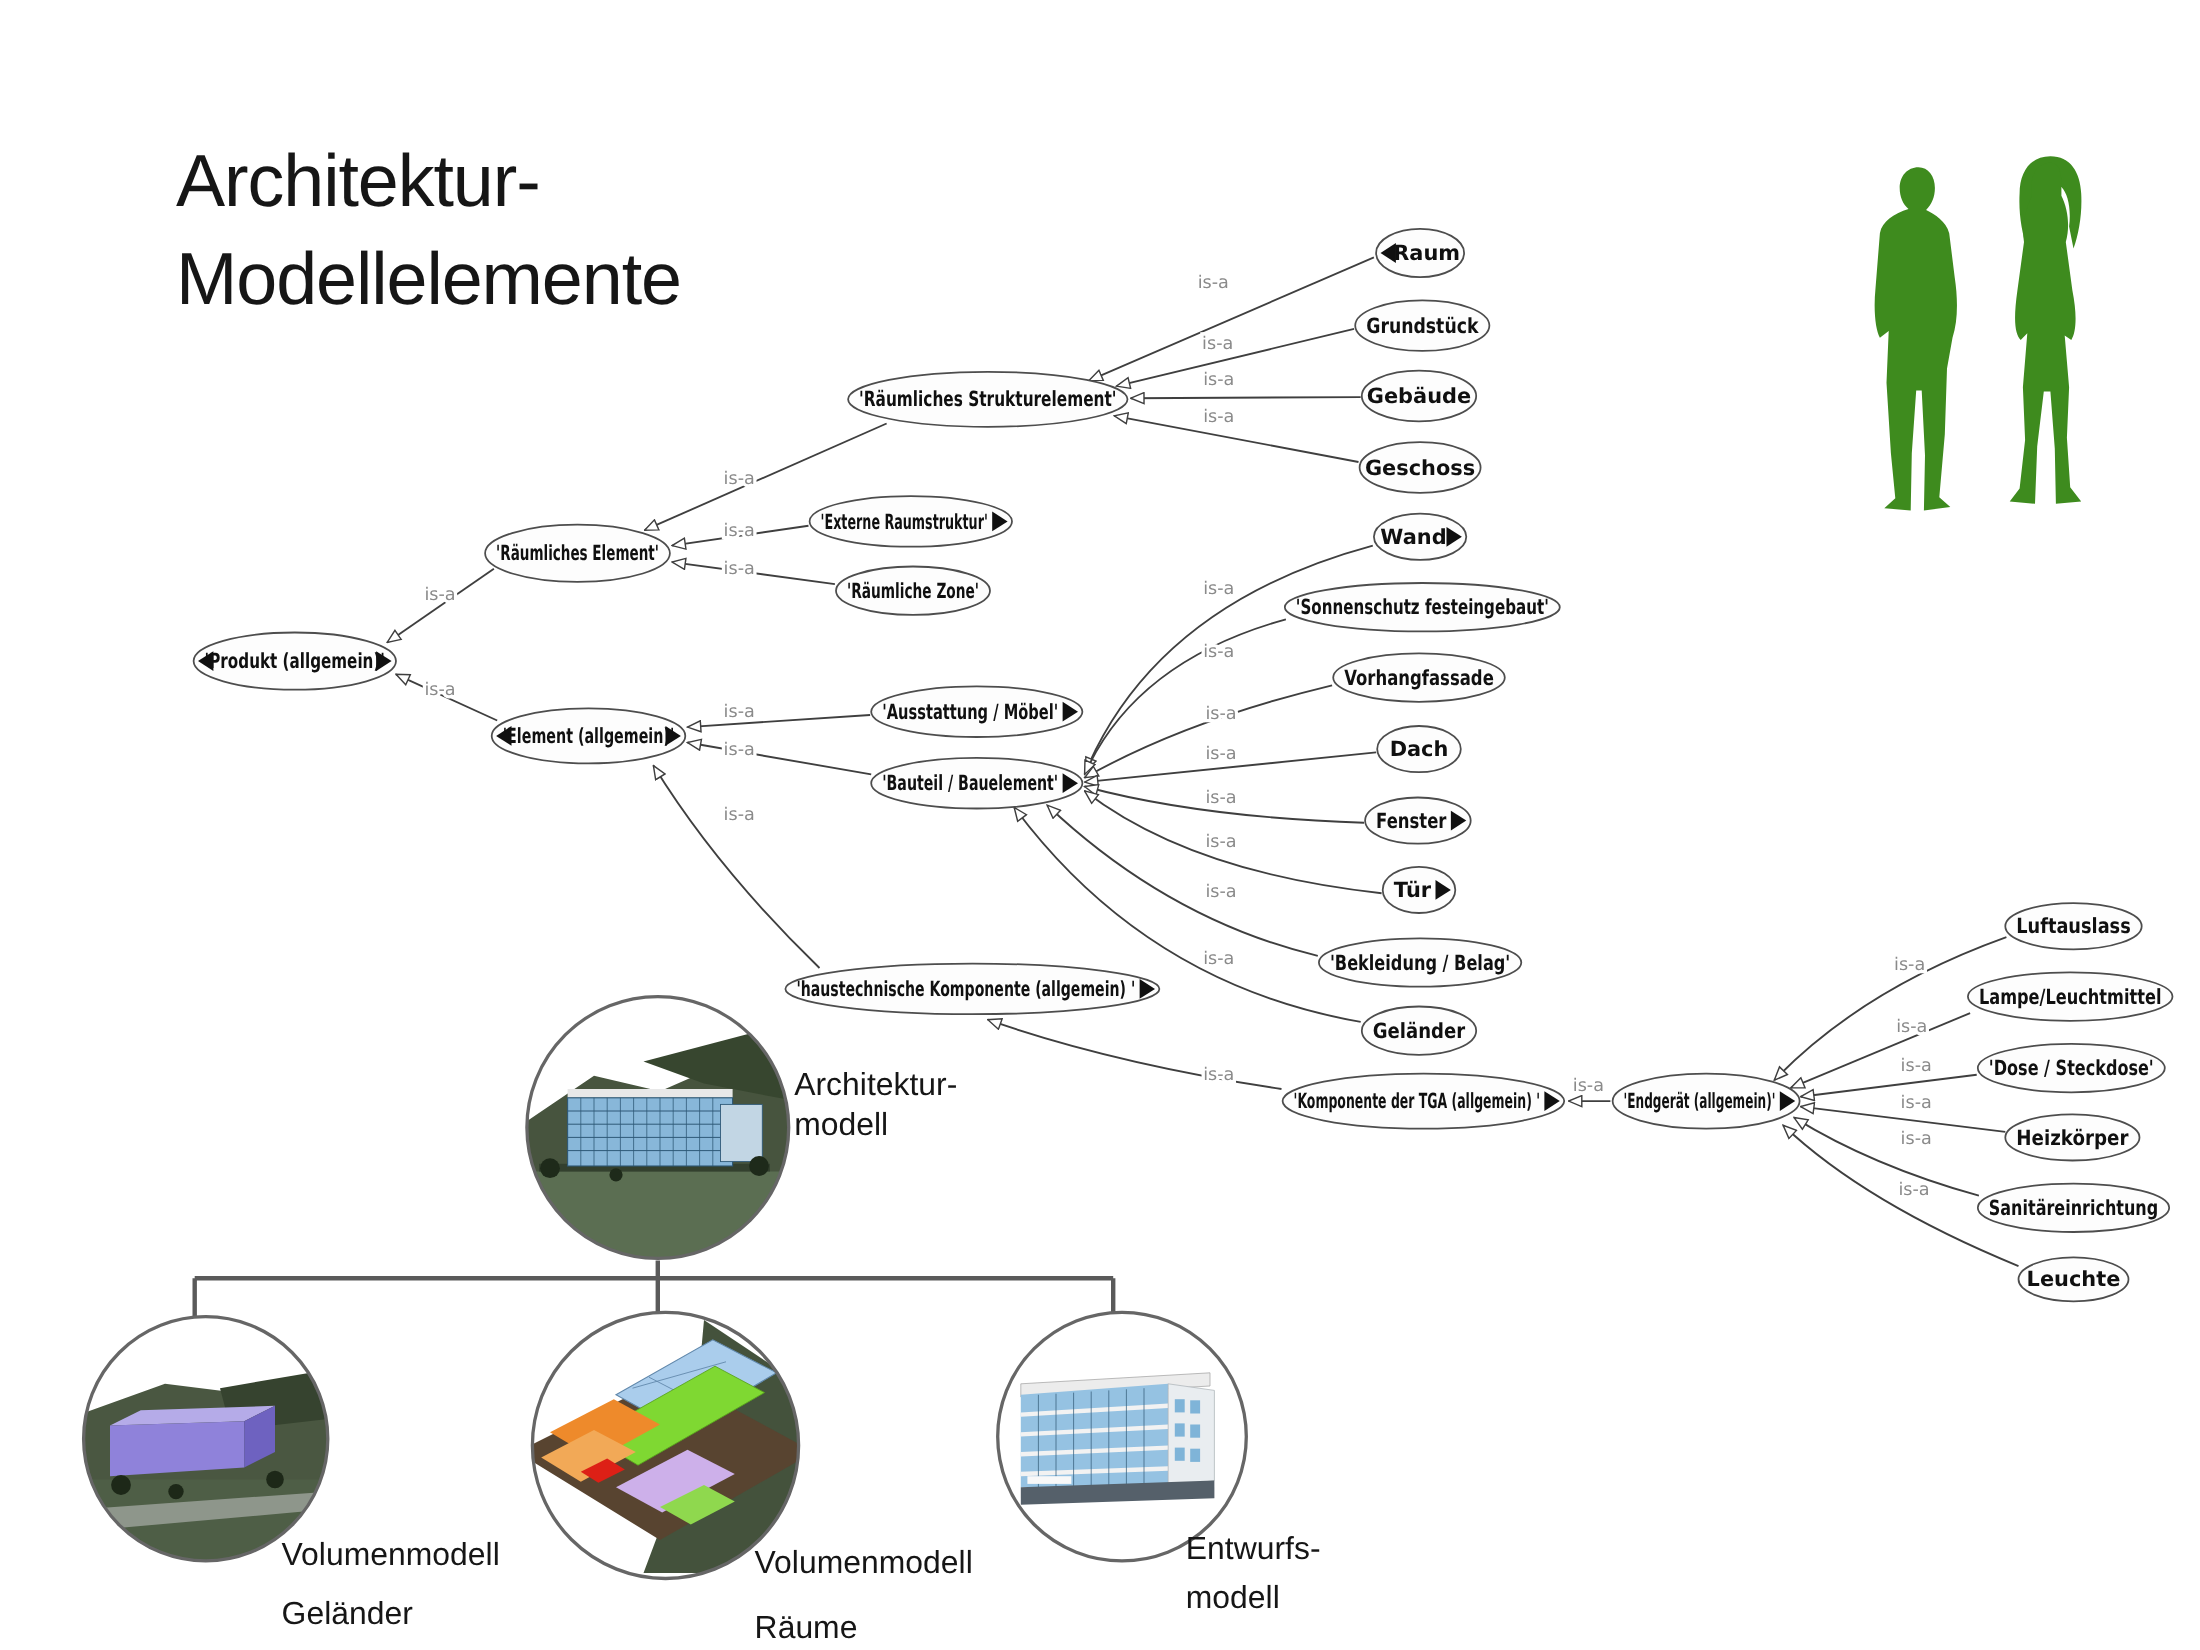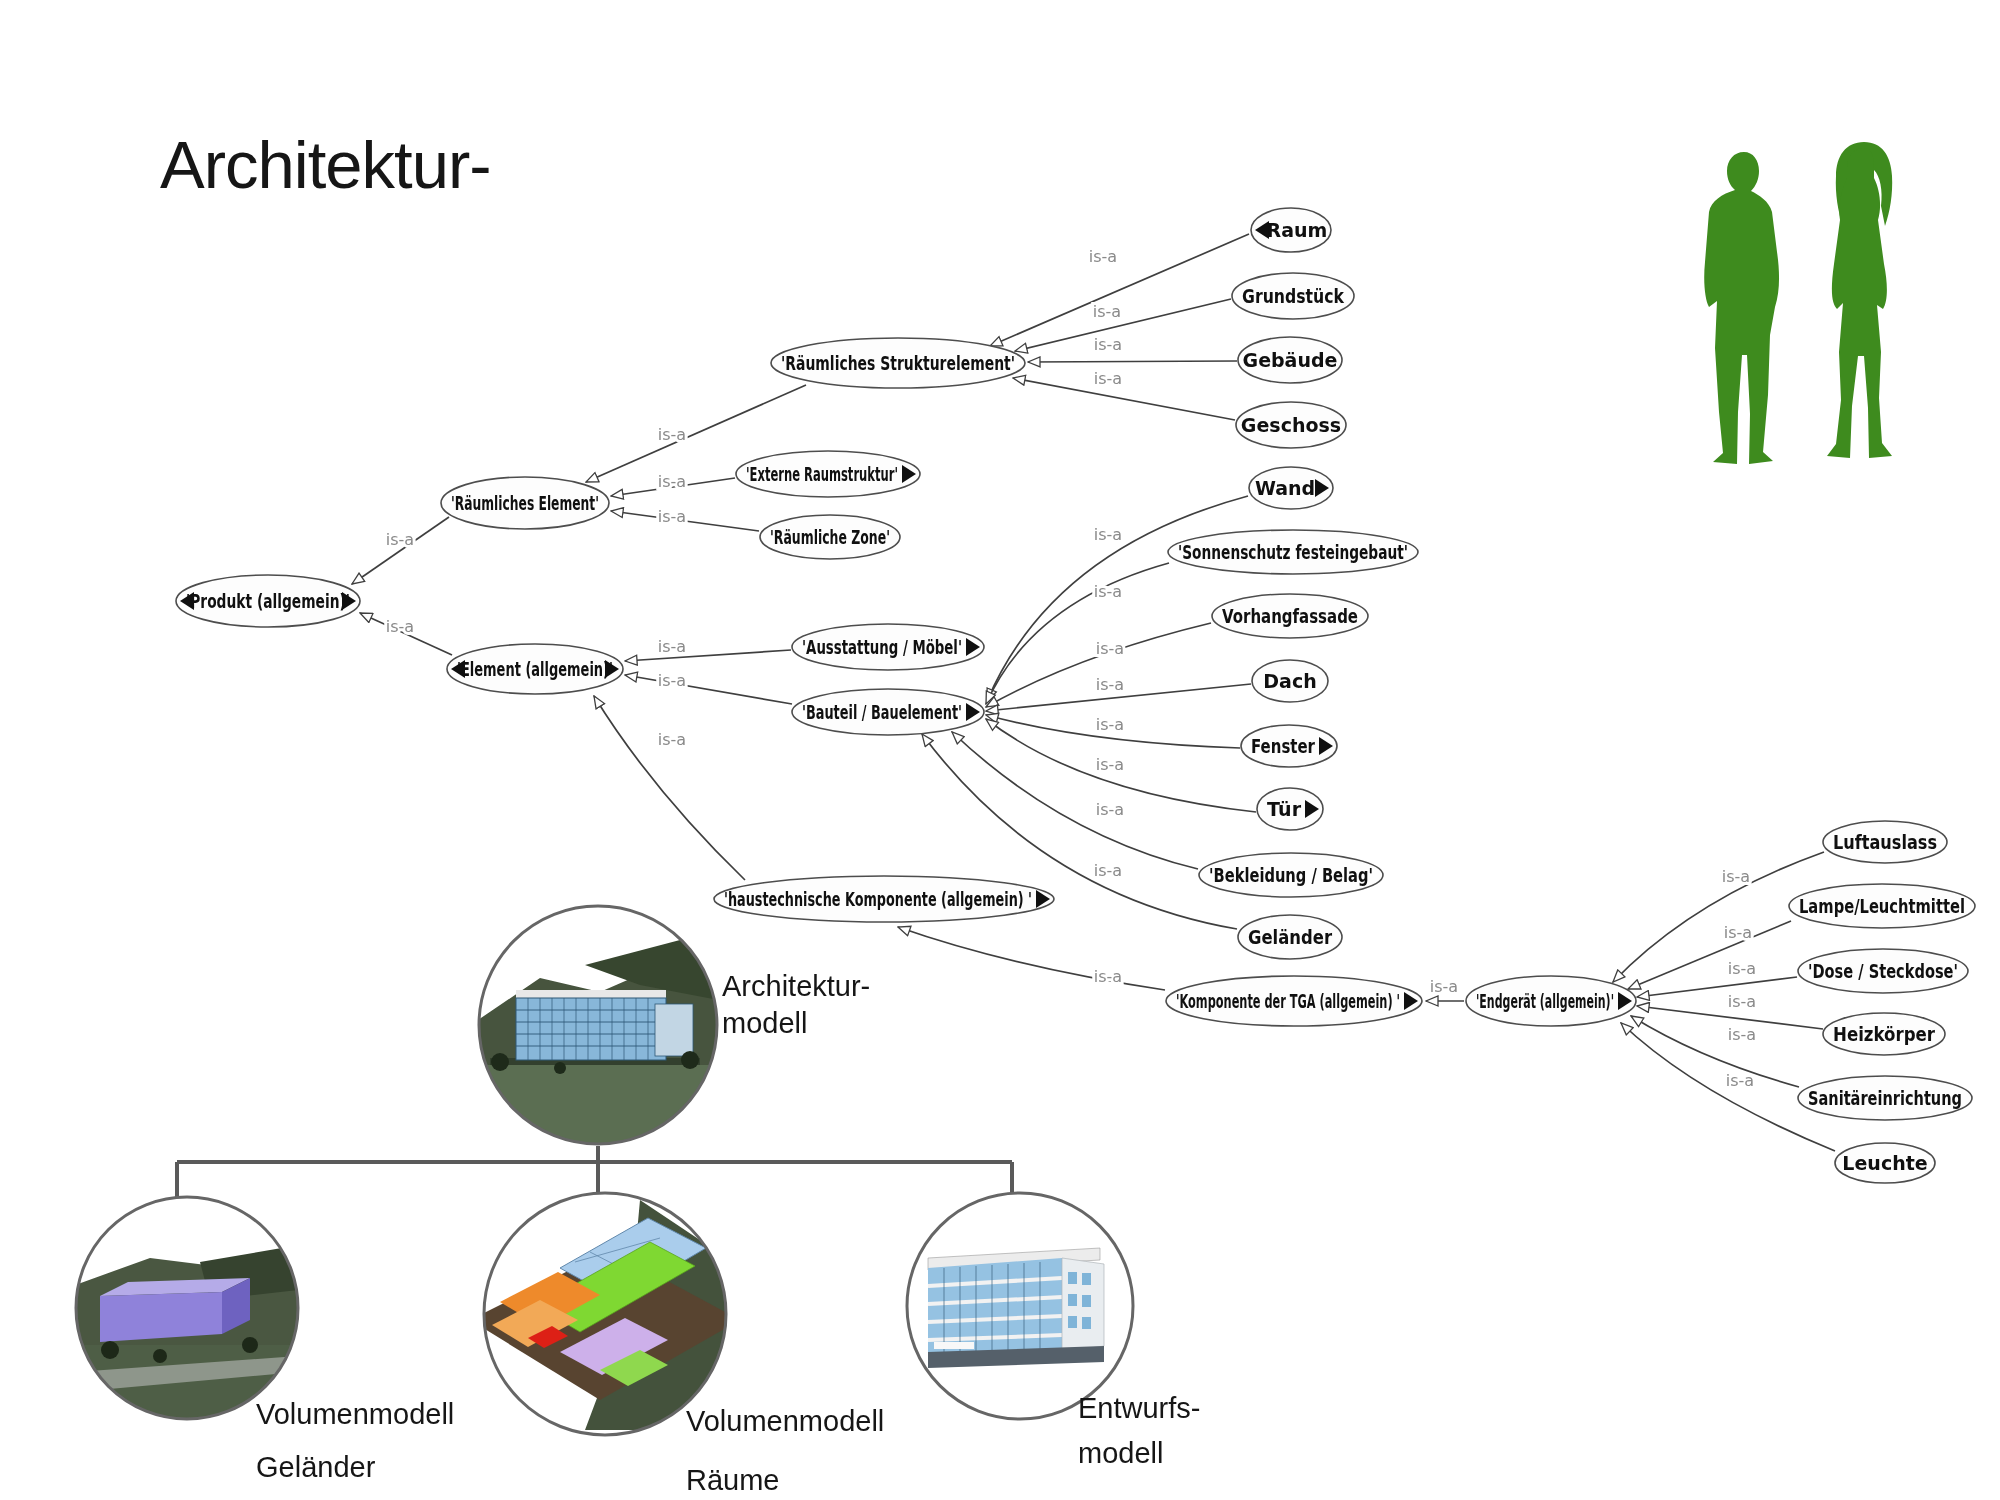--- a/index.html
+++ b/index.html
@@ -321,20 +321,21 @@
       <rect x="1068" y="1316" width="9" height="12" fill="#7fb4d8"></rect>
         <rect x="1082" y="1317" width="9" height="12" fill="#7fb4d8"></rect>
       <path d="M928,1352 L1104,1346 L1104,1362 L928,1368 Z" fill="#55606a"></path>
       <rect x="934" y="1342" width="40" height="7" fill="#f8f8f8"></rect>
     </g>
     <circle class="model-circle" cx="1020" cy="1306" r="113"></circle>
   </svg>
 
   <h1 class="slide-title">
     <span>Architektur-</span>
+    <span>Modellelemente</span>
   </h1>
 
   <div class="model-label lbl-root">
     <span>Architektur-</span>
     <span>modell</span>
   </div>
   <div class="model-label lbl-left">
     <span>Volumenmodell</span>
     <span>Geländer</span>
   </div>

